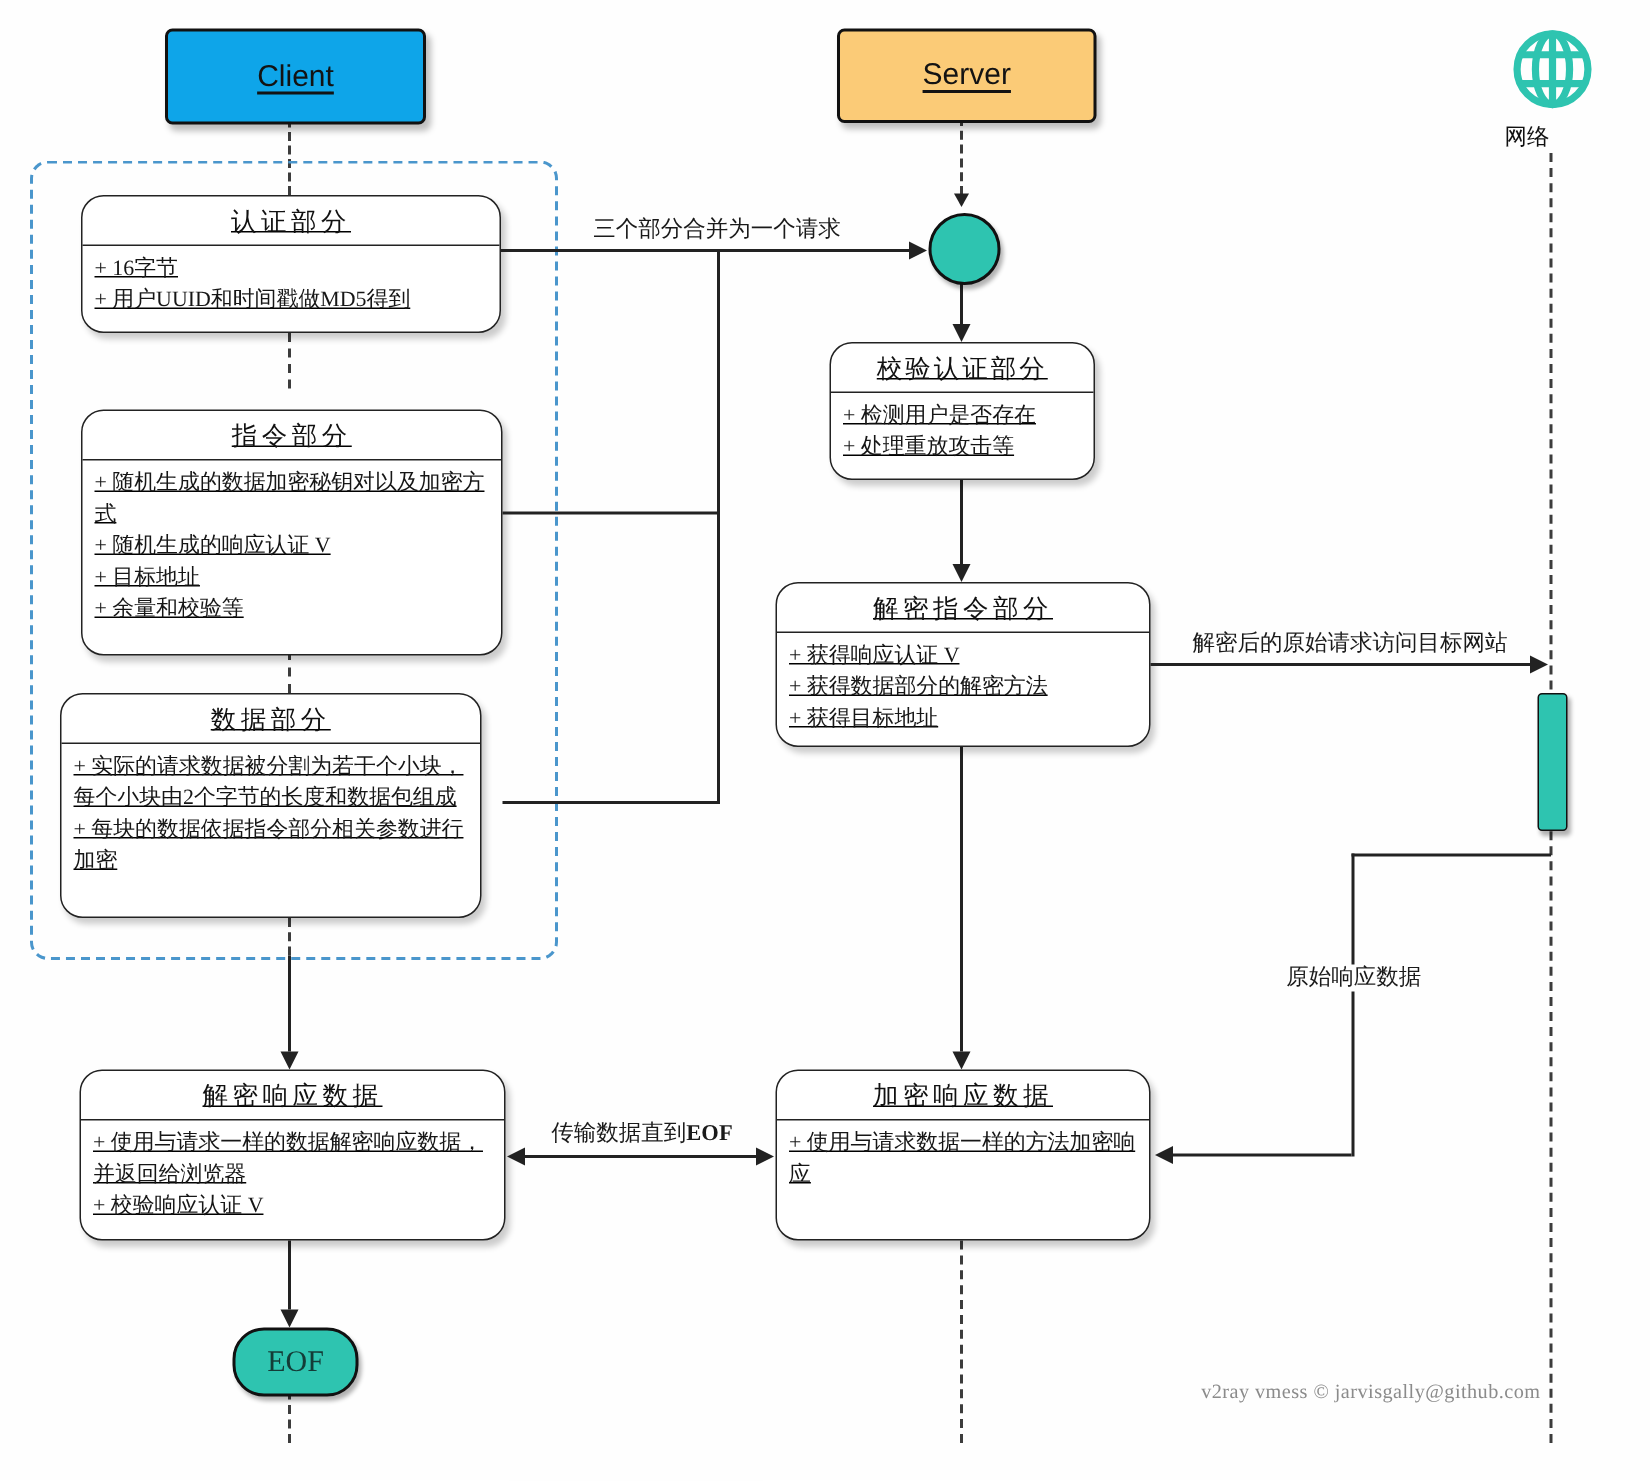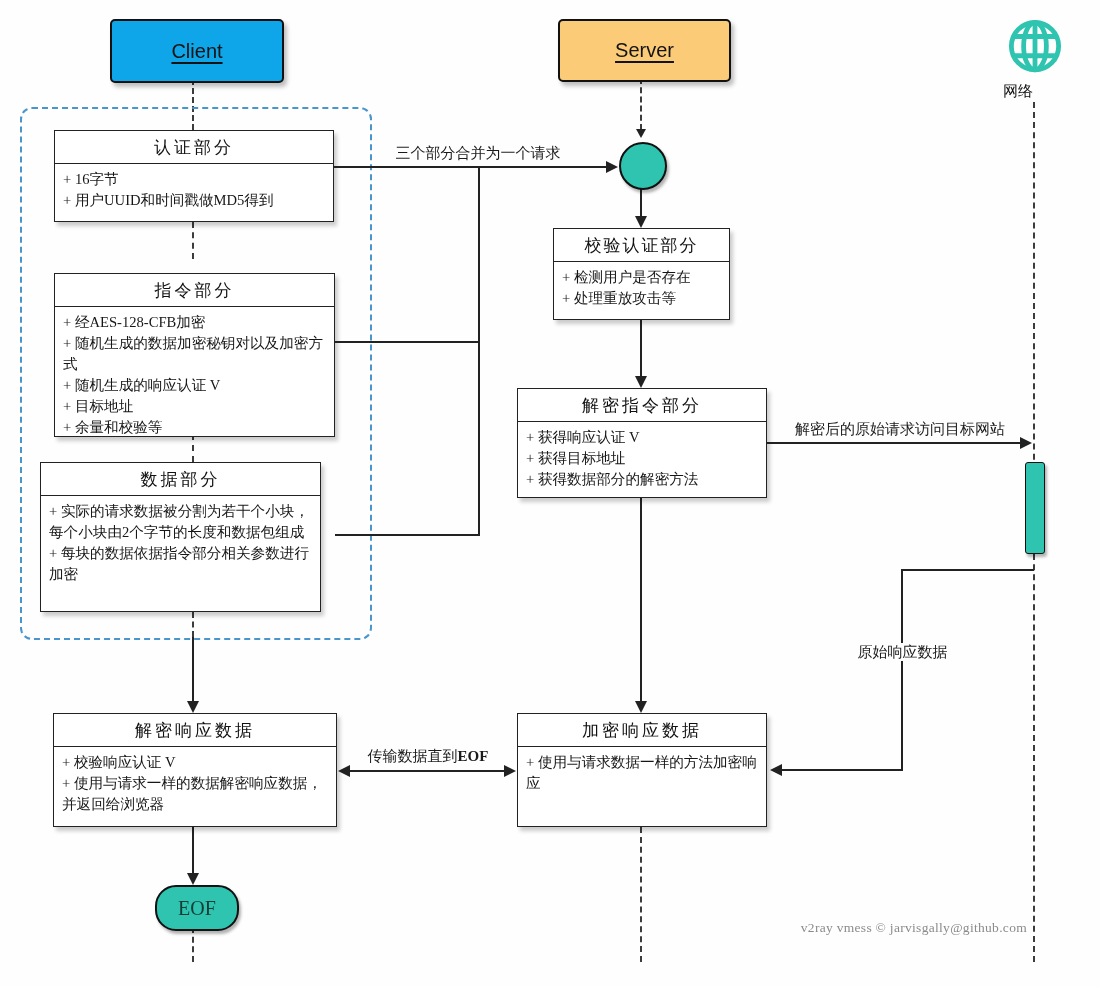--- a/index.html
+++ b/index.html
@@ -6,22 +6,22 @@
   .canvas{position:relative;width:1100px;height:987px;background:#fefefe;
     font-family:"Liberation Serif","DejaVu Serif",serif;overflow:hidden;}
 
   
   .actor{position:absolute;display:flex;align-items:center;justify-content:center;
     border:2px solid #111;border-radius:5px;box-shadow:3px 4px 4px rgba(0,0,0,.25);
     font-family:"Liberation Sans","DejaVu Sans",sans-serif;font-size:20px;color:#131313;}
   .actor span{text-decoration:underline;text-underline-offset:4px;}
 
   
-  .ubox{position:absolute;background:#fff;border:1.6px solid #222;border-radius:0;
-    box-shadow:3px 4px 4px rgba(0,0,0,.2);box-sizing:border-box;}
+  .ubox{position:absolute;background:#fff;border:1.6px solid #222;border-radius:15px;
+    box-shadow:3px 4px 4px rgba(0,0,0,.2);box-sizing:border-box;text-decoration:underline;}
   .ubox-title{text-align:center;font-size:17px;letter-spacing:3px;padding:5px 2px 4px;
     border-bottom:1.6px solid #222;color:#111;}
   .ubox-body{padding:5px 8px 4px;font-size:14.6px;line-height:21px;color:#161616;}
 
   
   .lvd{position:absolute;width:0;border-left:2px dashed #3c3c3c;}
   .lvs{position:absolute;width:0;border-left:2px solid #222;}
   .lh{position:absolute;height:0;border-top:2px solid #222;}
 
   .tri-right{position:absolute;width:0;height:0;border-top:6px solid transparent;
@@ -100,21 +100,20 @@
     <div class="ubox-title">认证部分</div>
     <div class="ubox-body">
       <div>+ 16字节</div>
       <div>+ 用户UUID和时间戳做MD5得到</div>
     </div>
   </div>
 
   <div class="ubox" style="left:54px;top:273px;width:281px;height:164px">
     <div class="ubox-title">指令部分</div>
     <div class="ubox-body">
-      <div>+ 经AES-128-CFB加密</div>
       <div>+ 随机生成的数据加密秘钥对以及加密方式</div>
       <div>+ 随机生成的响应认证 V</div>
       <div>+ 目标地址</div>
       <div>+ 余量和校验等</div>
     </div>
   </div>
 
   <div class="ubox" style="left:40px;top:462px;width:281px;height:150px">
     <div class="ubox-title">数据部分</div>
     <div class="ubox-body">
@@ -136,22 +135,22 @@
     <div class="ubox-body">
       <div>+ 检测用户是否存在</div>
       <div>+ 处理重放攻击等</div>
     </div>
   </div>
 
   <div class="ubox" style="left:517px;top:388px;width:250px;height:110px">
     <div class="ubox-title">解密指令部分</div>
     <div class="ubox-body">
       <div>+ 获得响应认证 V</div>
+      <div>+ 获得数据部分的解密方法</div>
       <div>+ 获得目标地址</div>
-      <div>+ 获得数据部分的解密方法</div>
     </div>
   </div>
 
   <div class="lh" style="left:767px;top:442px;width:253px"></div>
   <div class="tri-right" style="left:1020px;top:437px"></div>
   <div class="elabel" style="left:775px;top:420px;width:250px">解密后的原始请求访问目标网站</div>
   <div class="abar" style="left:1025px;top:462px;height:90px"></div>
 
   <div class="lh" style="left:901px;top:569px;width:133px"></div>
   <div class="lvs" style="left:901px;top:569px;height:202px"></div>
@@ -162,22 +161,22 @@
   <div class="ubox" style="left:517px;top:713px;width:250px;height:114px">
     <div class="ubox-title">加密响应数据</div>
     <div class="ubox-body">
       <div>+ 使用与请求数据一样的方法加密响应</div>
     </div>
   </div>
 
   <div class="ubox" style="left:53px;top:713px;width:284px;height:114px">
     <div class="ubox-title">解密响应数据</div>
     <div class="ubox-body">
+      <div>+ 使用与请求一样的数据解密响应数据，并返回给浏览器</div>
       <div>+ 校验响应认证 V</div>
-      <div>+ 使用与请求一样的数据解密响应数据，并返回给浏览器</div>
     </div>
   </div>
 
   <div class="lh" style="left:350px;top:770px;width:154px"></div>
   <div class="tri-left" style="left:338px;top:765px"></div>
   <div class="tri-right" style="left:504px;top:765px"></div>
   <div class="elabel" style="left:347px;top:747px;width:162px">
     <span>传输数据直到</span><b>EOF</b>
   </div>
 

